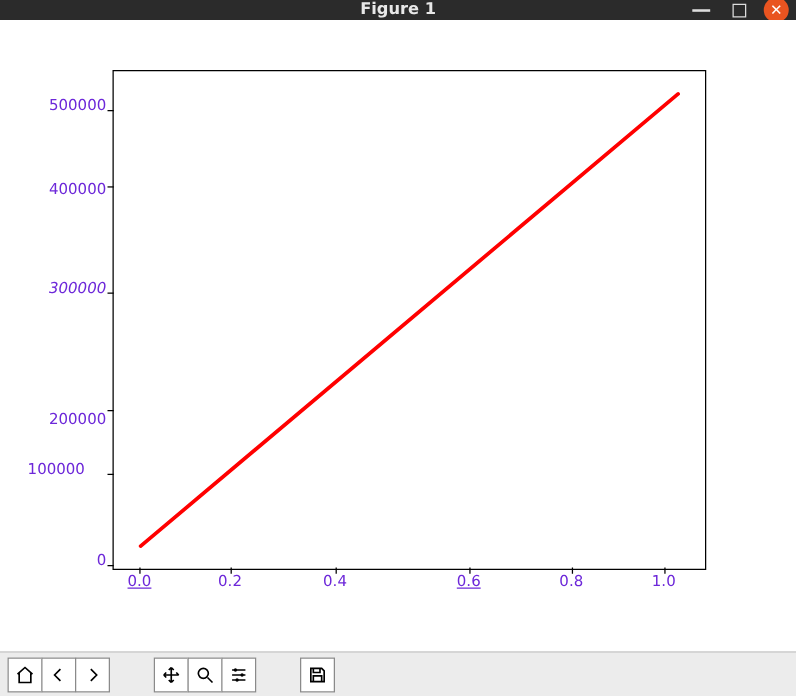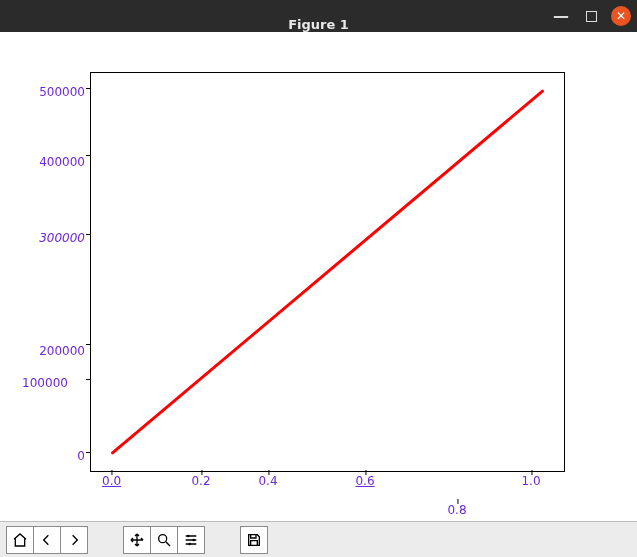--- a/index.html
+++ b/index.html
@@ -4,22 +4,22 @@
 <style>
   * { box-sizing: border-box; margin: 0; padding: 0; }
   body {
     width: 637px; height: 557px;
     background: #f0f0f0;
     font-family: "DejaVu Sans", Arial, sans-serif;
     display: flex; flex-direction: column;
     overflow: hidden;
   }
   .titlebar {
-    height: 32px; background: #2b2b2b; color: #e8e8e8;
-    display: flex; align-items: flex-end; justify-content: center;
+    height: 16px; background: #2b2b2b; color: #e8e8e8;
+    display: flex; align-items: flex-start; justify-content: center;
     position: relative; font-size: 13px; font-weight: 600;
   }
   .titlebar .controls {
     position: absolute; right: 6px; top: 0; height: 100%;
     display: flex; align-items: center; gap: 10px;
   }
   .tb-btn { width: 20px; height: 20px; display:flex; align-items:center; justify-content:center; cursor:pointer; }
   .tb-min { color:#ddd; font-size:16px; line-height:0; }
   .tb-max { border:1.5px solid #ddd; width:11px; height:11px; }
   .tb-close { width:20px; height:20px; border-radius:50%; background:#e95420; color:#fff; font-size:12px; display:flex; align-items:center; justify-content:center; }
@@ -85,24 +85,24 @@
   <div id="yticks">
       <div class="ytick" style="bottom: 69.1818px; top: 413.818px;"><span class="tickmark"></span>0</div>
       <div class="ytick" style="bottom: 141.909px; top: 341.091px; text-align: center;"><span class="tickmark"></span>100000</div>
       <div class="ytick" style="bottom: 214.636px; top: 268.364px; margin-top: 44px;"><span class="tickmark"></span>200000</div>
       <div class="ytick" style="bottom: 287.364px; top: 195.636px; font-style: italic;"><span class="tickmark"></span>300000</div>
       <div class="ytick" style="bottom: 372px; top: 122.909px;"><span class="tickmark"></span>400000</div>
       <div class="ytick" style="bottom: 432.818px; top: 50.1818px;"><span class="tickmark"></span>500000</div>
     </div>
   <div id="xticks">
       <div class="xtick" style="left: 111.591px; text-decoration: underline;"><span class="tickmark"></span>0.0</div>
-      <div class="xtick" style="left: 201px;"><span class="tickmark"></span>0.2</div>
+      <div class="xtick" style="left: 184px;"><span class="tickmark"></span>0.2</div>
       <div class="xtick" style="left: 268px;"><span class="tickmark"></span>0.4</div>
-      <div class="xtick" style="left: 365px; text-decoration: underline;"><span class="tickmark"></span>0.6</div>
-      <div class="xtick" style="left: 457.045px; margin-top: 29px;"><span class="tickmark"></span>0.8</div>
+      <div class="xtick" style="left: 375px; text-decoration: underline;"><span class="tickmark"></span>0.6</div>
+      <div class="xtick" style="left: 457.045px;"><span class="tickmark"></span>0.8</div>
       <div class="xtick" style="left: 531px;"><span class="tickmark"></span>1.0</div>
     </div>
 </div>
 
 <div class="toolbar">
   <div class="tool" title="Home">
     <svg viewBox="0 0 24 24">
         <path fill="none" stroke="#000" stroke-width="2" d="M3 11 L12 3 L21 11 M5 10 V21 H19 V10"></path>
       </svg>
   </div>

